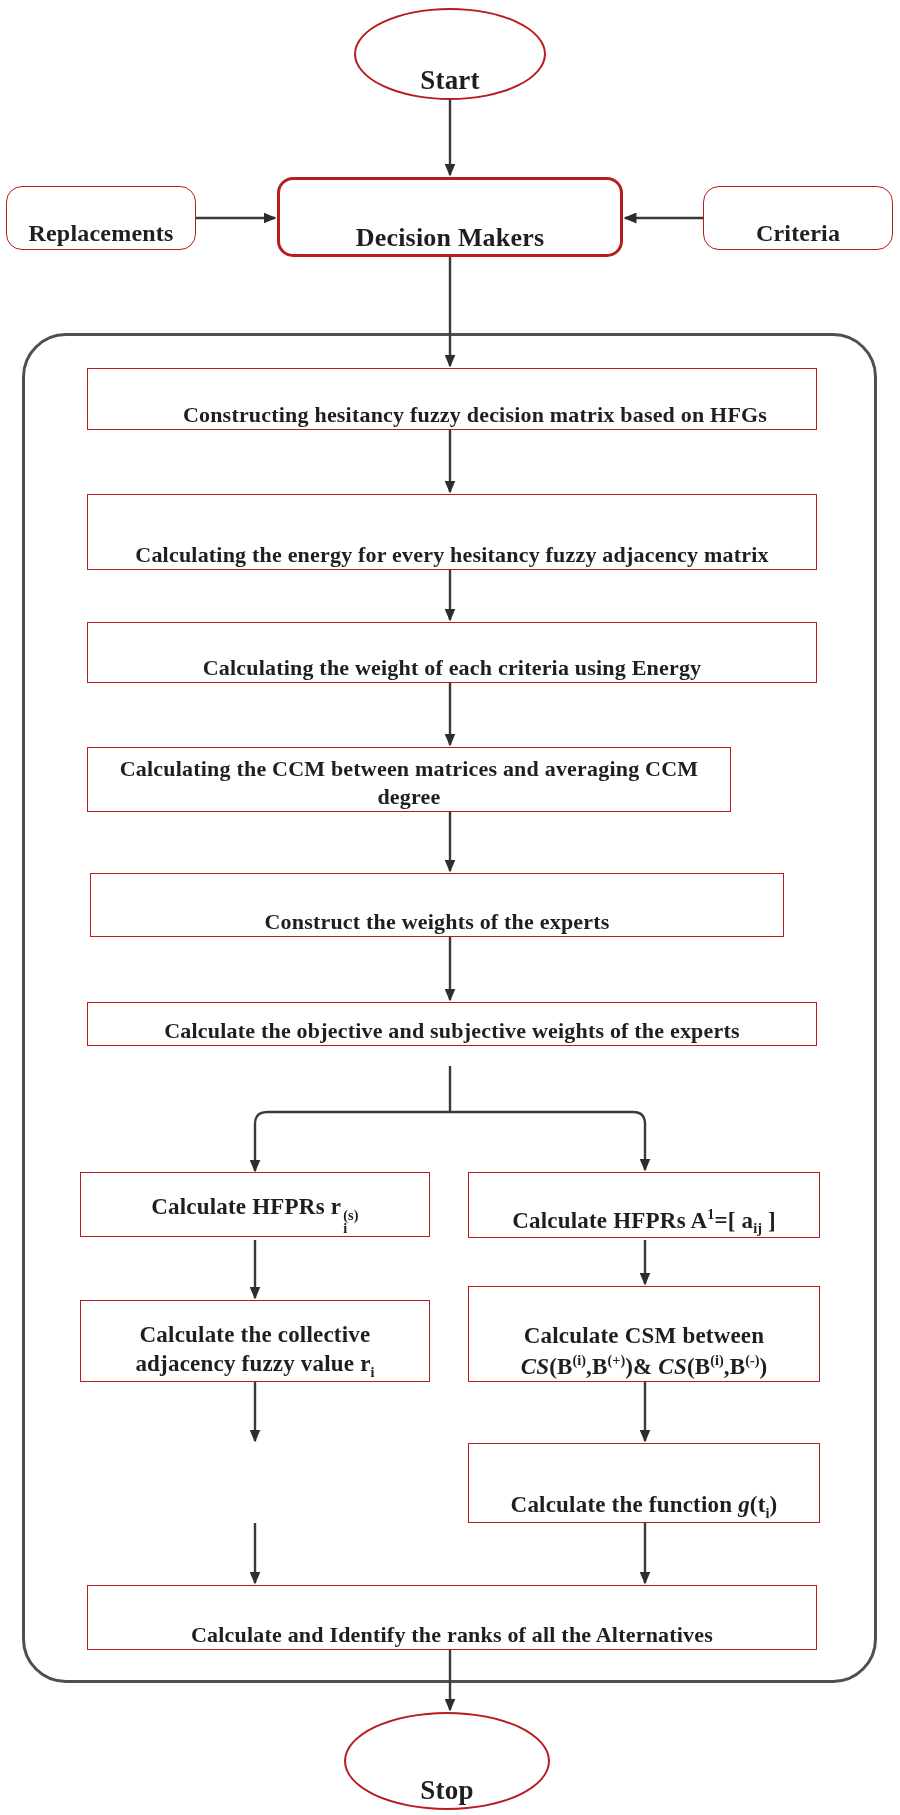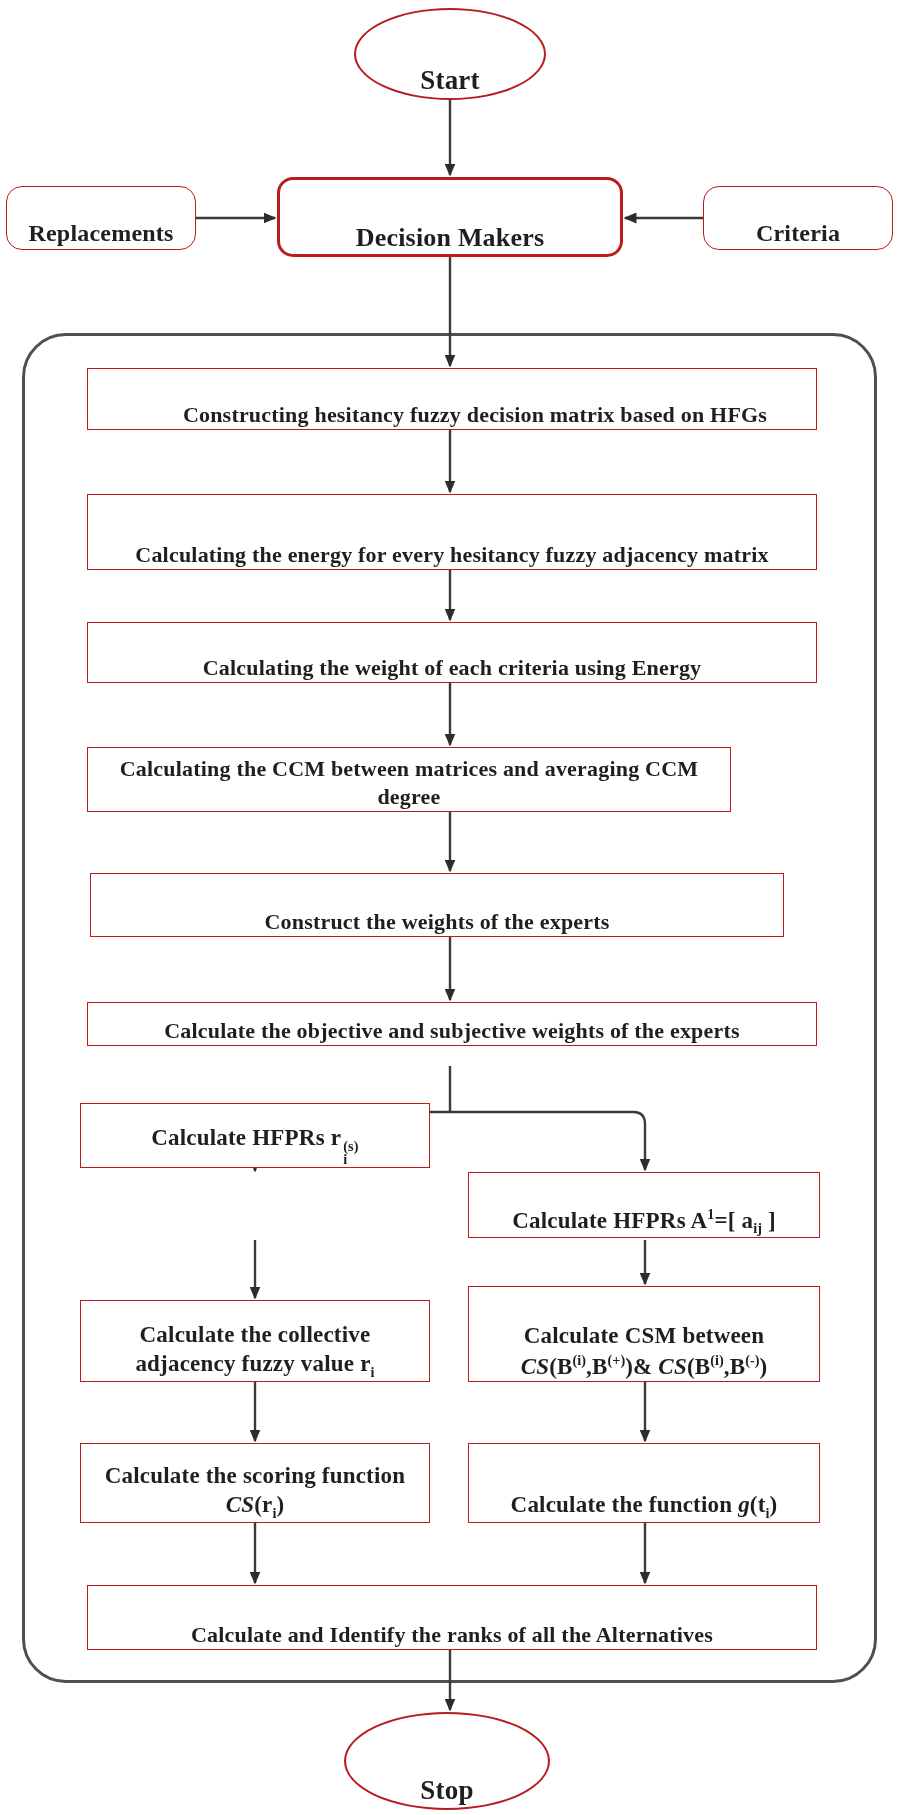--- a/index.html
+++ b/index.html
@@ -27,21 +27,21 @@
   #start{left:354px;top:8px;width:192px;height:92px;}
   #replacements{left:6px;top:186px;width:190px;height:64px;}
   #dm{left:277px;top:177px;width:346px;height:80px;font-size:26px;border-width:3.5px;}
   #criteria{left:703px;top:186px;width:190px;height:64px;}
   #s1{left:87px;top:368px;width:730px;height:62px;padding-left:46px;}
   #s2{left:87px;top:494px;width:730px;height:76px;}
   #s3{left:87px;top:622px;width:730px;height:61px;}
   #s4{left:87px;top:747px;width:644px;height:65px;}
   #s5{left:90px;top:873px;width:694px;height:64px;}
   #s6{left:87px;top:1002px;width:730px;height:44px;}
-  #la{left:80px;top:1103px;width:350px;height:65px;}
+  #la{left:80px;top:1172px;width:350px;height:65px;}
   #lb{left:80px;top:1300px;width:350px;height:82px;}
   #lc{left:80px;top:1443px;width:350px;height:80px;}
   #ra{left:468px;top:1172px;width:352px;height:66px;}
   #rb{left:468px;top:1286px;width:352px;height:96px;}
   #rc{left:468px;top:1443px;width:352px;height:80px;}
   #final{left:87px;top:1585px;width:730px;height:65px;font-size:22px;}
   #stop{left:344px;top:1712px;width:206px;height:98px;}
   
   sup,sub{font-size:0.62em;letter-spacing:0;}
   .it{font-style:italic;}
@@ -139,26 +139,20 @@
         <div><span>Calculate the collective</span></div>
         <div><span>adjacency fuzzy value r</span><sub>i</sub></div>
       </span>
   </div>
   <div class="node colbox" id="rb">
     <span>
         <div><span>Calculate CSM between</span></div>
         <div><span class="it">CS</span><span>(B</span><sup>(i)</sup><span>,B</span><sup>(+)</sup><span>)&amp; </span><span class="it">CS</span><span>(B</span><sup>(i)</sup><span>,B</span><sup>(-)</sup><span>)</span></div>
       </span>
   </div>
-  <div class="node colbox" id="lc">
-    <span>
-        <div><span>Calculate the scoring function</span></div>
-        <div><span class="it">CS</span><span>(r</span><sub>i</sub><span>)</span></div>
-      </span>
-  </div>
   <div class="node colbox" id="rc">
     <span>
         <div><span>Calculate the function </span><span class="it">g</span><span>(t</span><sub>i</sub><span>)</span></div>
       </span>
   </div>
 
   <div class="node proc" id="final">
     <span>Calculate and Identify the ranks of all the Alternatives</span>
   </div>
 

